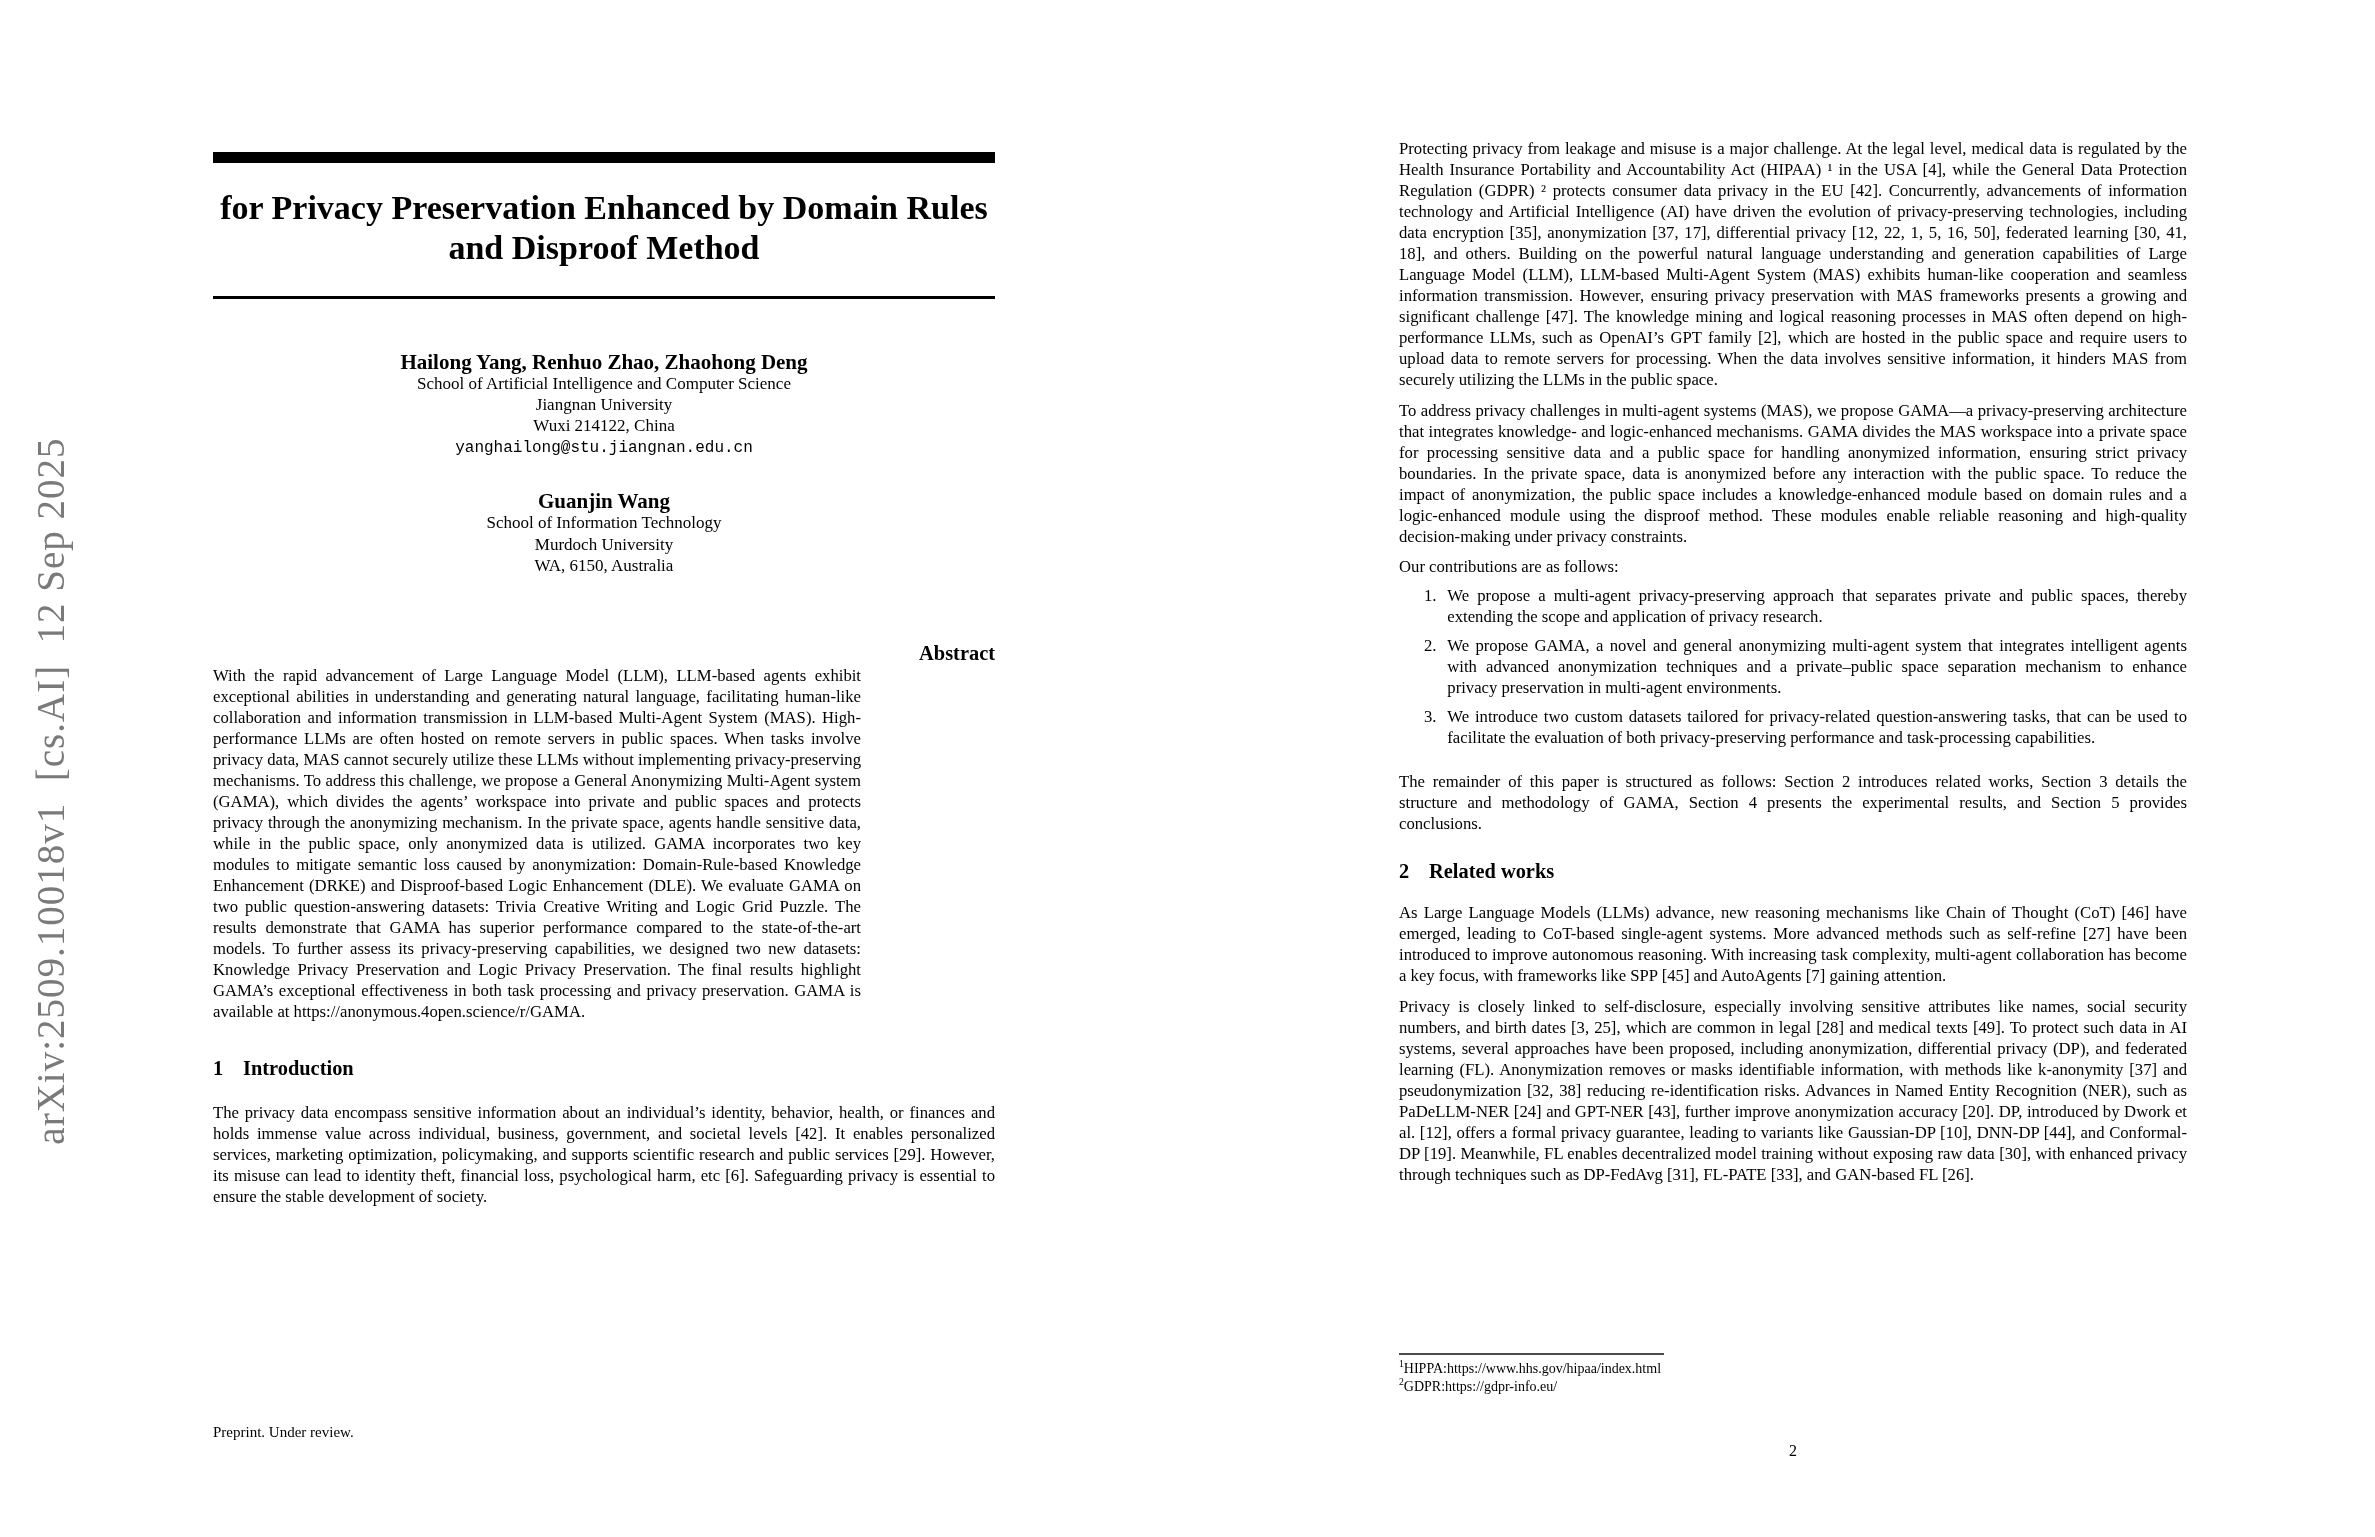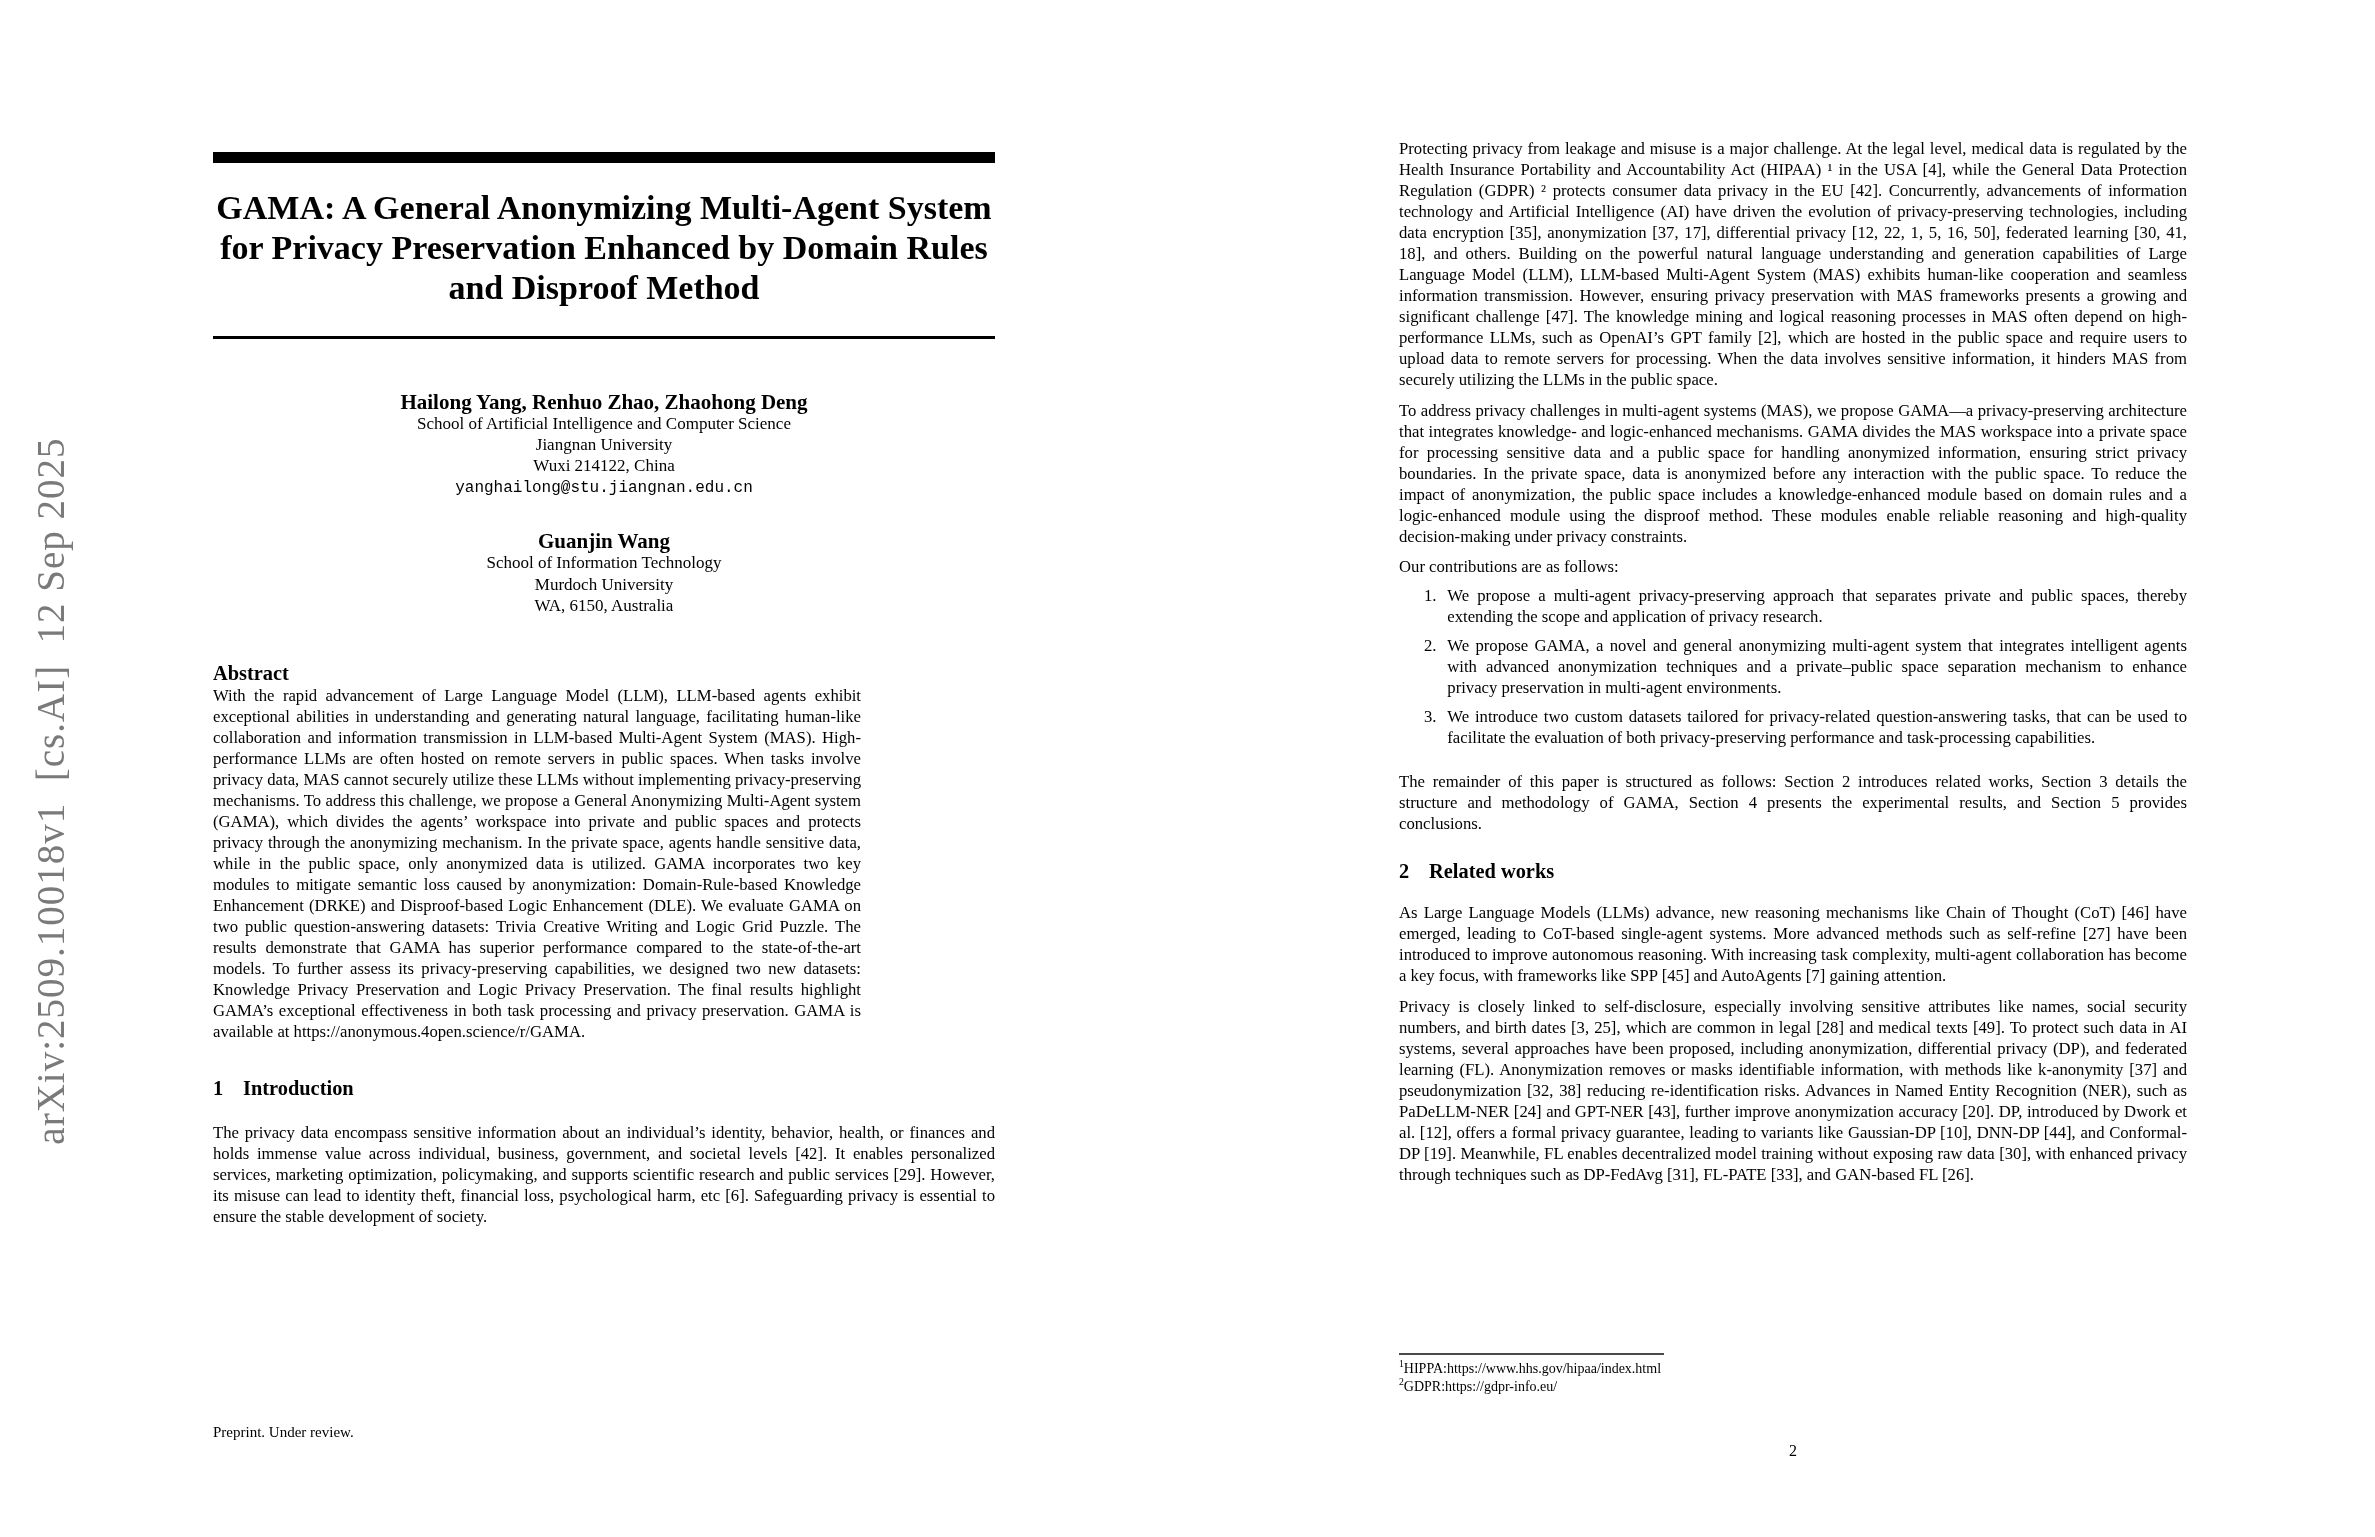--- a/index.html
+++ b/index.html
@@ -26,21 +26,21 @@
   .title .tline { white-space:nowrap; }
   .title-rule { margin-top:28px; height:2.9px; background:#000; }
 
   .author-block { text-align:center; font-size:17px; line-height:21.3px; }
   .author-block.first  { margin-top:53px; }
   .author-block.second { margin-top:32px; }
   .author-name { font-weight:bold; font-size:21px; }
   .email { font-family:"Liberation Mono","DejaVu Sans Mono",monospace;
            font-size:16px; margin-top:1px; }
 
-  .abstract-heading { margin-top:46px; text-align:left;
+  .abstract-heading { margin-top:66px; text-align:right;
                       font-size:20.4px; font-weight:bold; }
   .abstract { margin:27px auto 0; width:648px;
               font-size:17px; line-height:21px; text-align:justify; }
 
   .section-heading { font-size:20.4px; font-weight:bold; }
   #page-left .section-heading { margin-top:35px; }
   .section-num { display:inline-block; min-width:30px; }
 
   .para { margin:0; font-size:16.7px; line-height:21px; text-align:justify; }
   .intro-para { margin-top:22px; }
@@ -70,21 +70,20 @@
 </head>
 <body>
 
 <div class="watermark">arXiv:2509.10018v1  [cs.AI]  12 Sep 2025</div>
 
 <div class="page" id="page-left">
 
   <div class="topbar"></div>
 
   <div class="title">
-    <div class="tline">GAMA: A General Anonymizing Multi-Agent System</div>
     <div class="tline">for Privacy Preservation Enhanced by Domain Rules</div>
     <div class="tline">and Disproof Method</div>
   </div>
 
   <div class="title-rule"></div>
 
   <div class="author-block first">
     <div class="author-name">Hailong Yang, Renhuo Zhao, Zhaohong Deng</div>
     <div>School of Artificial Intelligence and Computer Science</div>
     <div>Jiangnan University</div>

